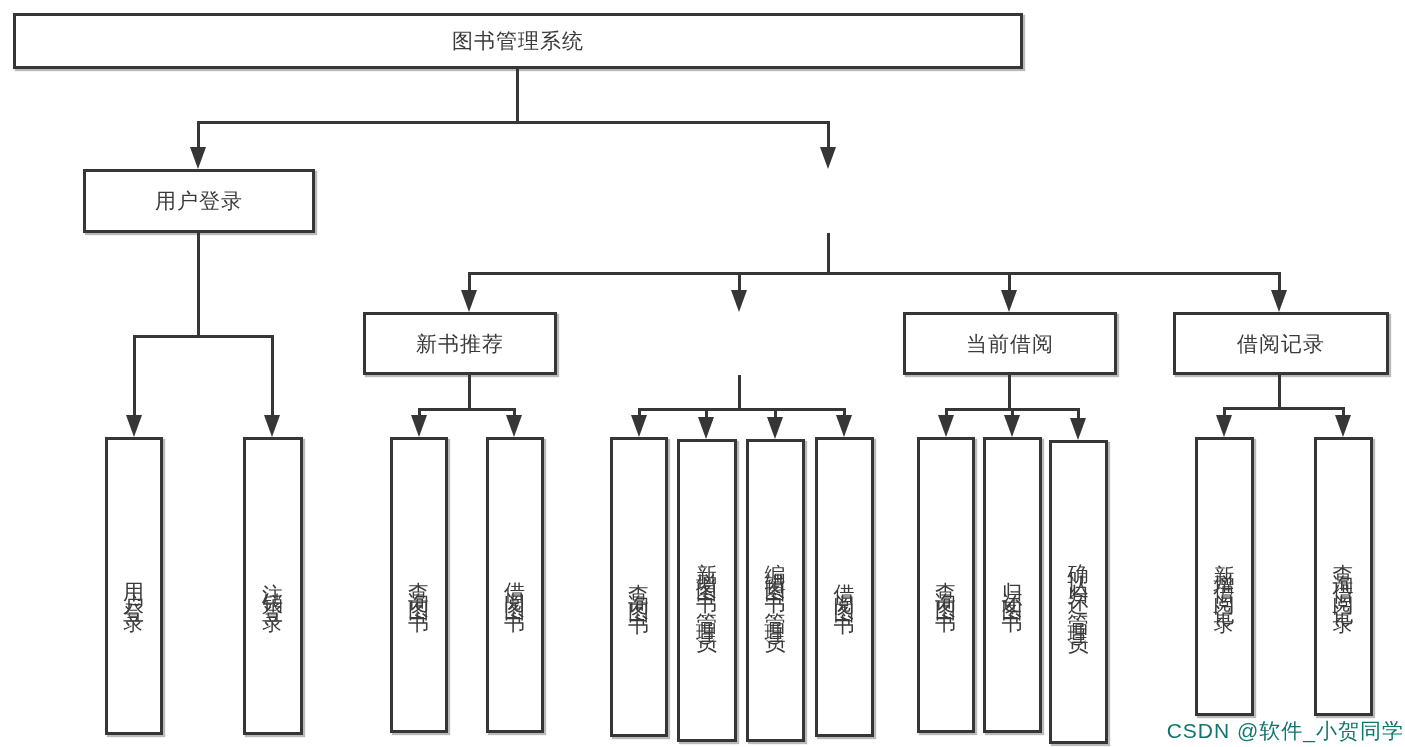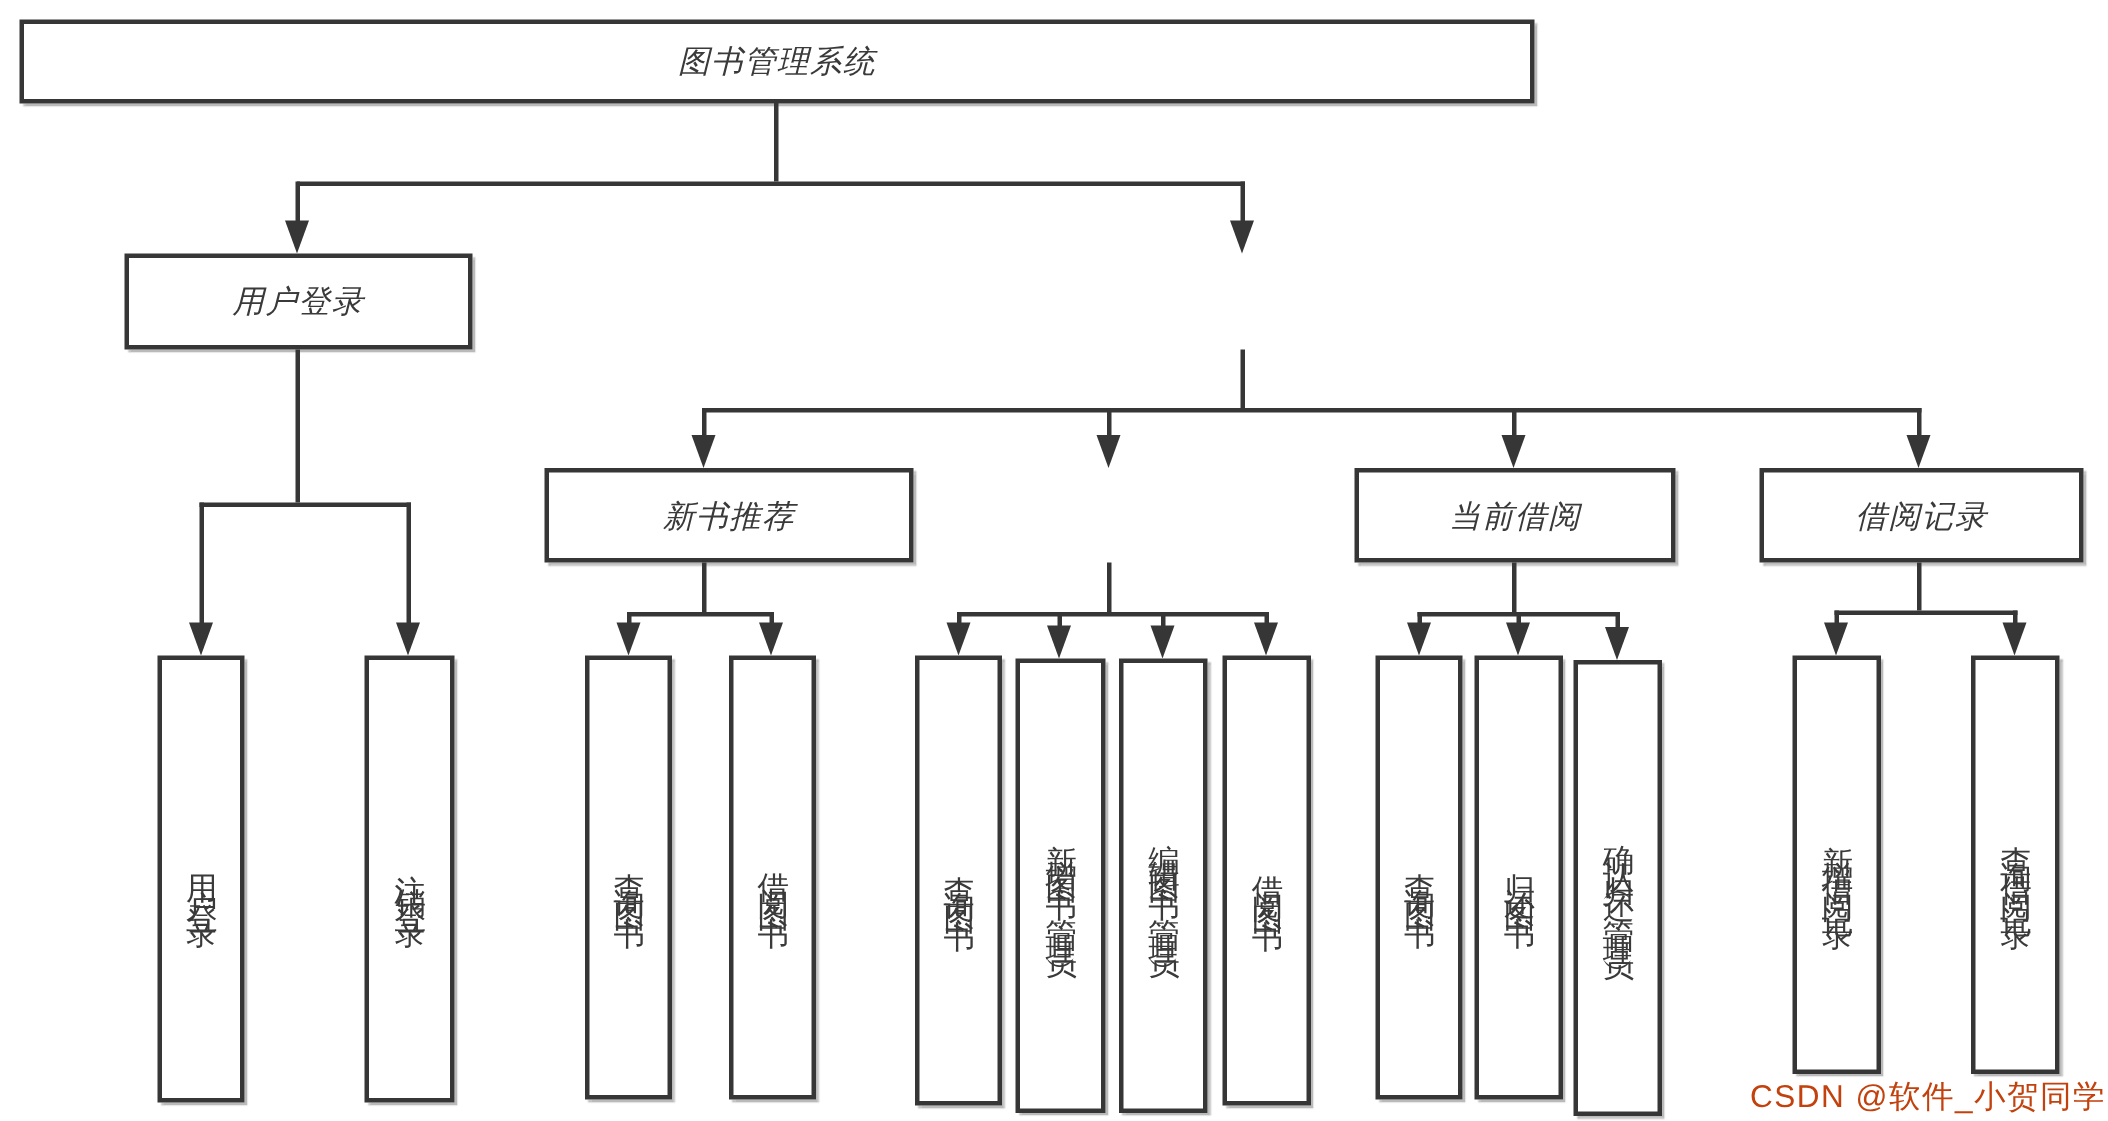--- a/index.html
+++ b/index.html
@@ -4,41 +4,41 @@
 <style>
   html,body{margin:0;padding:0;background:#ffffff;}
   #canvas{
     position:relative;width:1405px;height:747px;background:#ffffff;overflow:hidden;
     font-family:"Liberation Sans","DejaVu Sans",sans-serif;color:#3a3a3a;
   }
   .hbox{
     position:absolute;box-sizing:border-box;background:#fff;
     border:3px solid #363636;box-shadow:2px 2px 1px rgba(130,130,130,.55);
     display:flex;align-items:center;justify-content:center;
-    font-size:21px;letter-spacing:1px;white-space:nowrap;font-style:italic;
+    font-size:21px;letter-spacing:1px;white-space:nowrap;
   }
   .vbox{
     position:absolute;box-sizing:border-box;background:#fff;
     border:3px solid #363636;box-shadow:2px 2px 1px rgba(130,130,130,.55);
     display:flex;align-items:center;justify-content:center;
   }
   .vtext{
     writing-mode:vertical-rl;text-orientation:mixed;
     font-size:21px;line-height:1;letter-spacing:10px;white-space:nowrap;
   }
   .vl{position:absolute;width:3px;background:#363636;}
   .hl{position:absolute;height:3px;background:#363636;}
   .arr{
     position:absolute;width:0;height:0;
     border-left:8px solid transparent;border-right:8px solid transparent;
     border-top:22px solid #363636;
   }
   .watermark{
     position:absolute;right:1px;bottom:2px;
-    font-size:21px;color:#c2410c;letter-spacing:1px;white-space:nowrap;
+    font-size:21px;color:#0f766e;letter-spacing:1px;white-space:nowrap;
   }
 </style>
 </head>
 <body>
 
 <div id="canvas">
 
   <div class="hbox" style="left:13px;top:13px;width:1010px;height:56px;">
     <span>图书管理系统</span>
   </div>
@@ -65,21 +65,21 @@
   <div class="hl" style="left:469px;top:272px;width:812px;"></div>
   <div class="vl" style="left:468px;top:272px;height:20px;"></div>
   <div class="arr" style="left:461px;top:290px;"></div>
   <div class="vl" style="left:738px;top:272px;height:20px;"></div>
   <div class="arr" style="left:731px;top:290px;"></div>
   <div class="vl" style="left:1008px;top:272px;height:20px;"></div>
   <div class="arr" style="left:1001px;top:290px;"></div>
   <div class="vl" style="left:1278px;top:272px;height:20px;"></div>
   <div class="arr" style="left:1271px;top:290px;"></div>
 
-  <div class="hbox" style="left:363px;top:312px;width:246px;height:63px;">
+  <div class="hbox" style="left:363px;top:312px;width:194px;height:63px;">
     <span>新书推荐</span>
   </div>
   <div class="hbox" style="left:903px;top:312px;width:214px;height:63px;">
     <span>当前借阅</span>
   </div>
   <div class="hbox" style="left:1173px;top:312px;width:216px;height:63px;">
     <span>借阅记录</span>
   </div>
 
   <div class="vl" style="left:468px;top:375px;height:33px;"></div>

